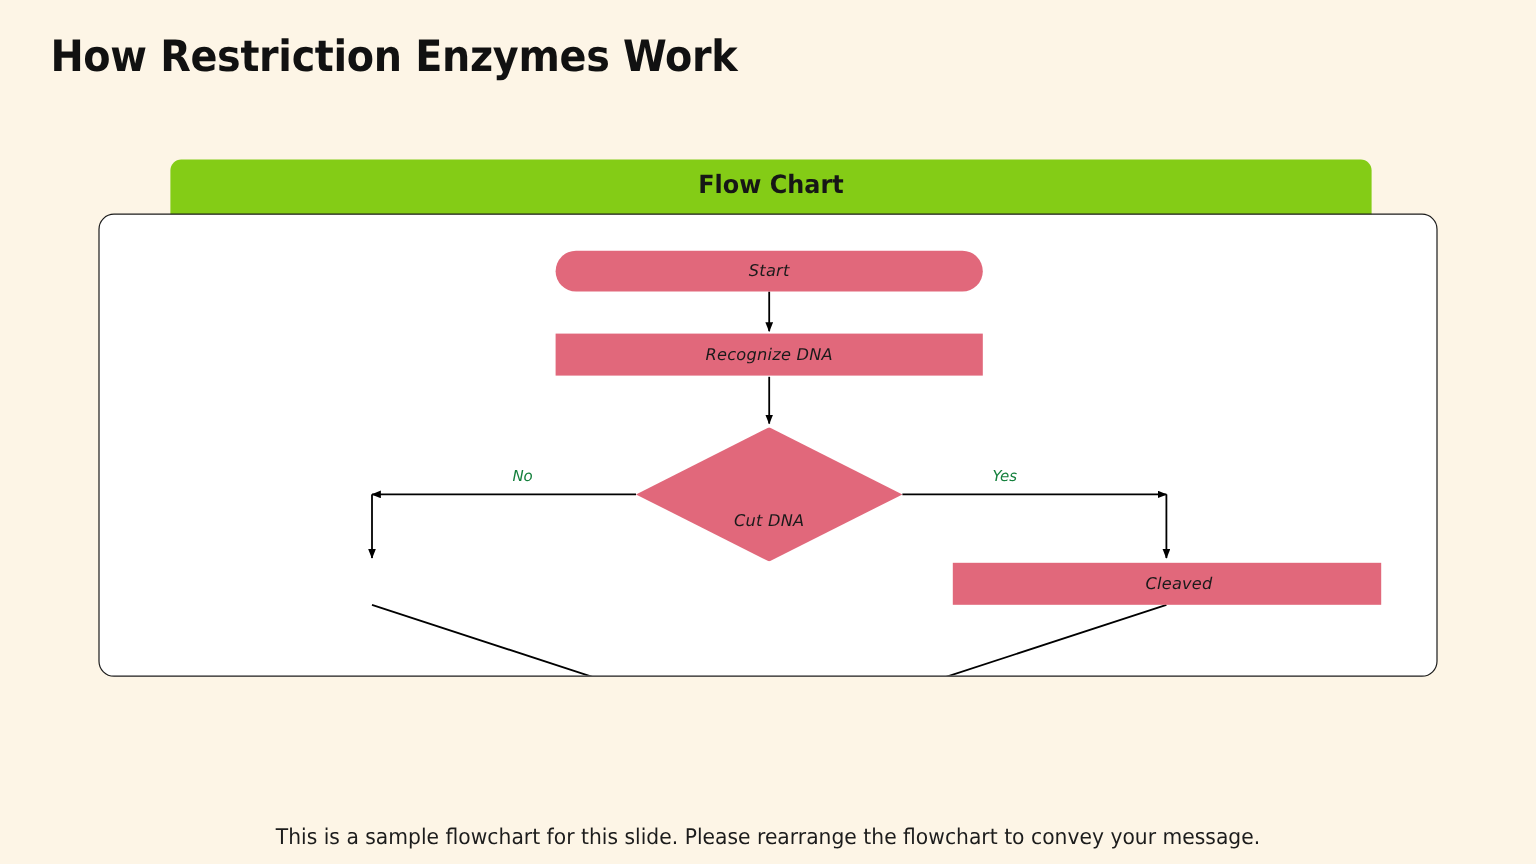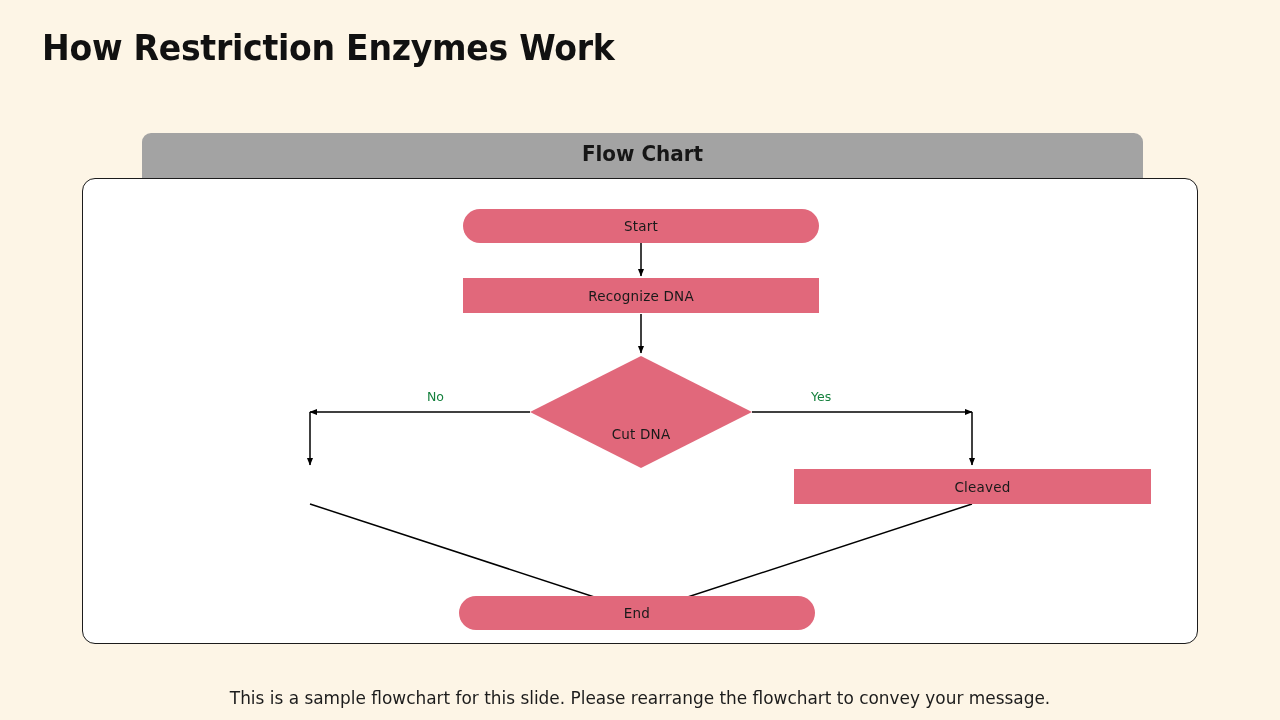--- a/index.html
+++ b/index.html
@@ -34,47 +34,48 @@
     transform: scaleX(0.92);
     transform-origin: left center;
   }
   
   #section-banner {
     position: absolute;
     left: 142px;
     top: 133px;
     width: 1001px;
     height: 52px;
-    background: #a3a3a3;
+    background: #84cc16;
     border-radius: 9px 9px 0 0;
     box-sizing: border-box;
   }
   #section-banner-label {
     position: absolute;
     left: 0; right: 0;
     top: 9px;
     text-align: center;
     font-size: 21px;
     font-weight: bold;
     color: #161616;
     font-family: "DejaVu Sans", sans-serif;
     transform: scaleX(0.95);
   }
   
   #chart-card {
     position: absolute;
     left: 82px;
     top: 178px;
     width: 1116px;
-    height: 466px;
+    height: 386px;
     background: #ffffff;
     border: 1.6px solid #1c1c1c;
     border-radius: 13px;
     box-sizing: border-box;
     overflow: hidden;
+    font-style: italic;
   }
   
   #flow-canvas {
     position: absolute;
     left: 0; top: 0;
     width: 1116px;
     height: 478px;
   }
   #flow-edges {
     position: absolute;
@@ -191,20 +192,20 @@
       <div class="node process" style="left:711px; top:290px; width:357px; height:35px;padding-left:20px;">
         <span>Cleaved</span>
       </div>
 
       <div class="node terminal" style="left:376px; top:417px; width:356px; height:34px;">
         <span>End</span>
       </div>
 
       <div class="edge-label" style="left:344px; top:210px;">No</div>
 
-      <div class="edge-label" style="left:728px; top:210px;">Yes</div>
+      <div class="edge-label" style="left:744px; top:210px;">Yes</div>
 
     </div>
   </div>
 
   <div id="footer-caption">This is a sample flowchart for this slide. Please rearrange the flowchart to convey your message.</div>
 
 </div>
 
 </body></html>

